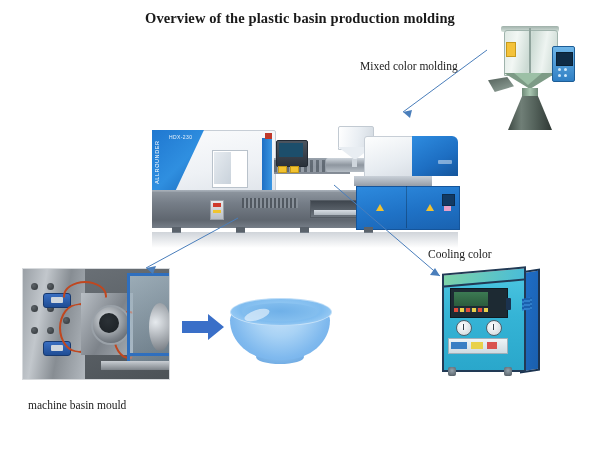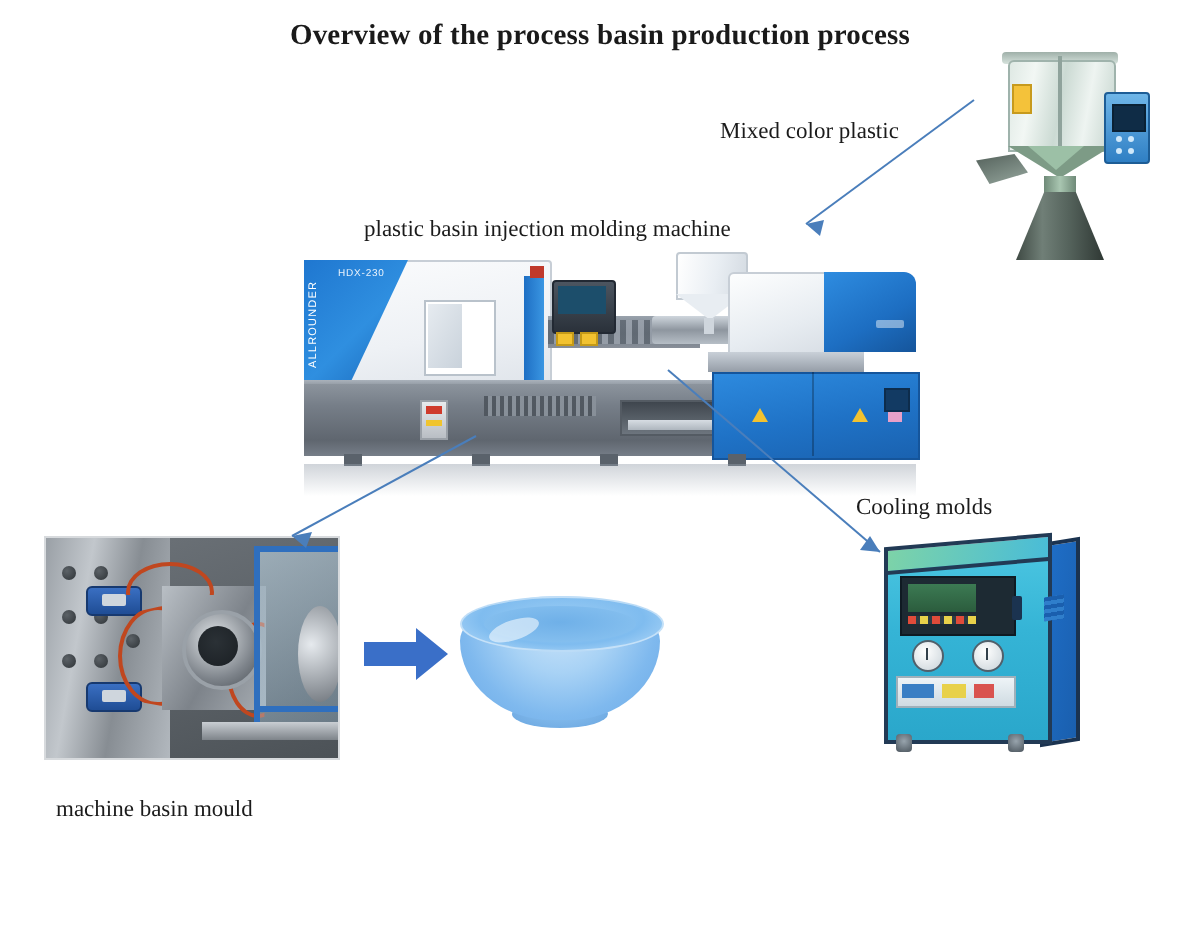--- a/index.html
+++ b/index.html
@@ -206,25 +206,24 @@
   svg.arrows{position:absolute;left:0;top:0;width:600px;height:469px;overflow:visible;}
   .thin{stroke:#4a7ebb;stroke-width:1;fill:none;}
   .thinhead{fill:#4a7ebb;}
   .bigarrow{fill:#3a6fc8;}
 </style>
 </head>
 <body>
 
 <div class="stage">
 
-  <div class="title">Overview of the process basin production process</div>
-
-  <div class="lbl" id="lbl-mixed">Mixed color plastic</div>
-  <div class="lbl" id="lbl-machine">plastic basin injection molding machine</div>
-  <div class="lbl" id="lbl-cooling">Cooling molds</div>
+  <div class="title">Overview of the plastic basin production molding</div>
+
+  <div class="lbl" id="lbl-mixed">Mixed color molding</div>
+  <div class="lbl" id="lbl-cooling">Cooling color</div>
   <div class="lbl" id="lbl-mould">machine basin mould</div>
 
   <div class="ph" id="mixer">
     <div class="hooplid"></div>
     <div class="hopper"></div>
     <div class="rod"></div>
     <div class="tag"></div>
     <div class="cone"></div>
     <div class="conelight"></div>
     <div class="chute"></div>

